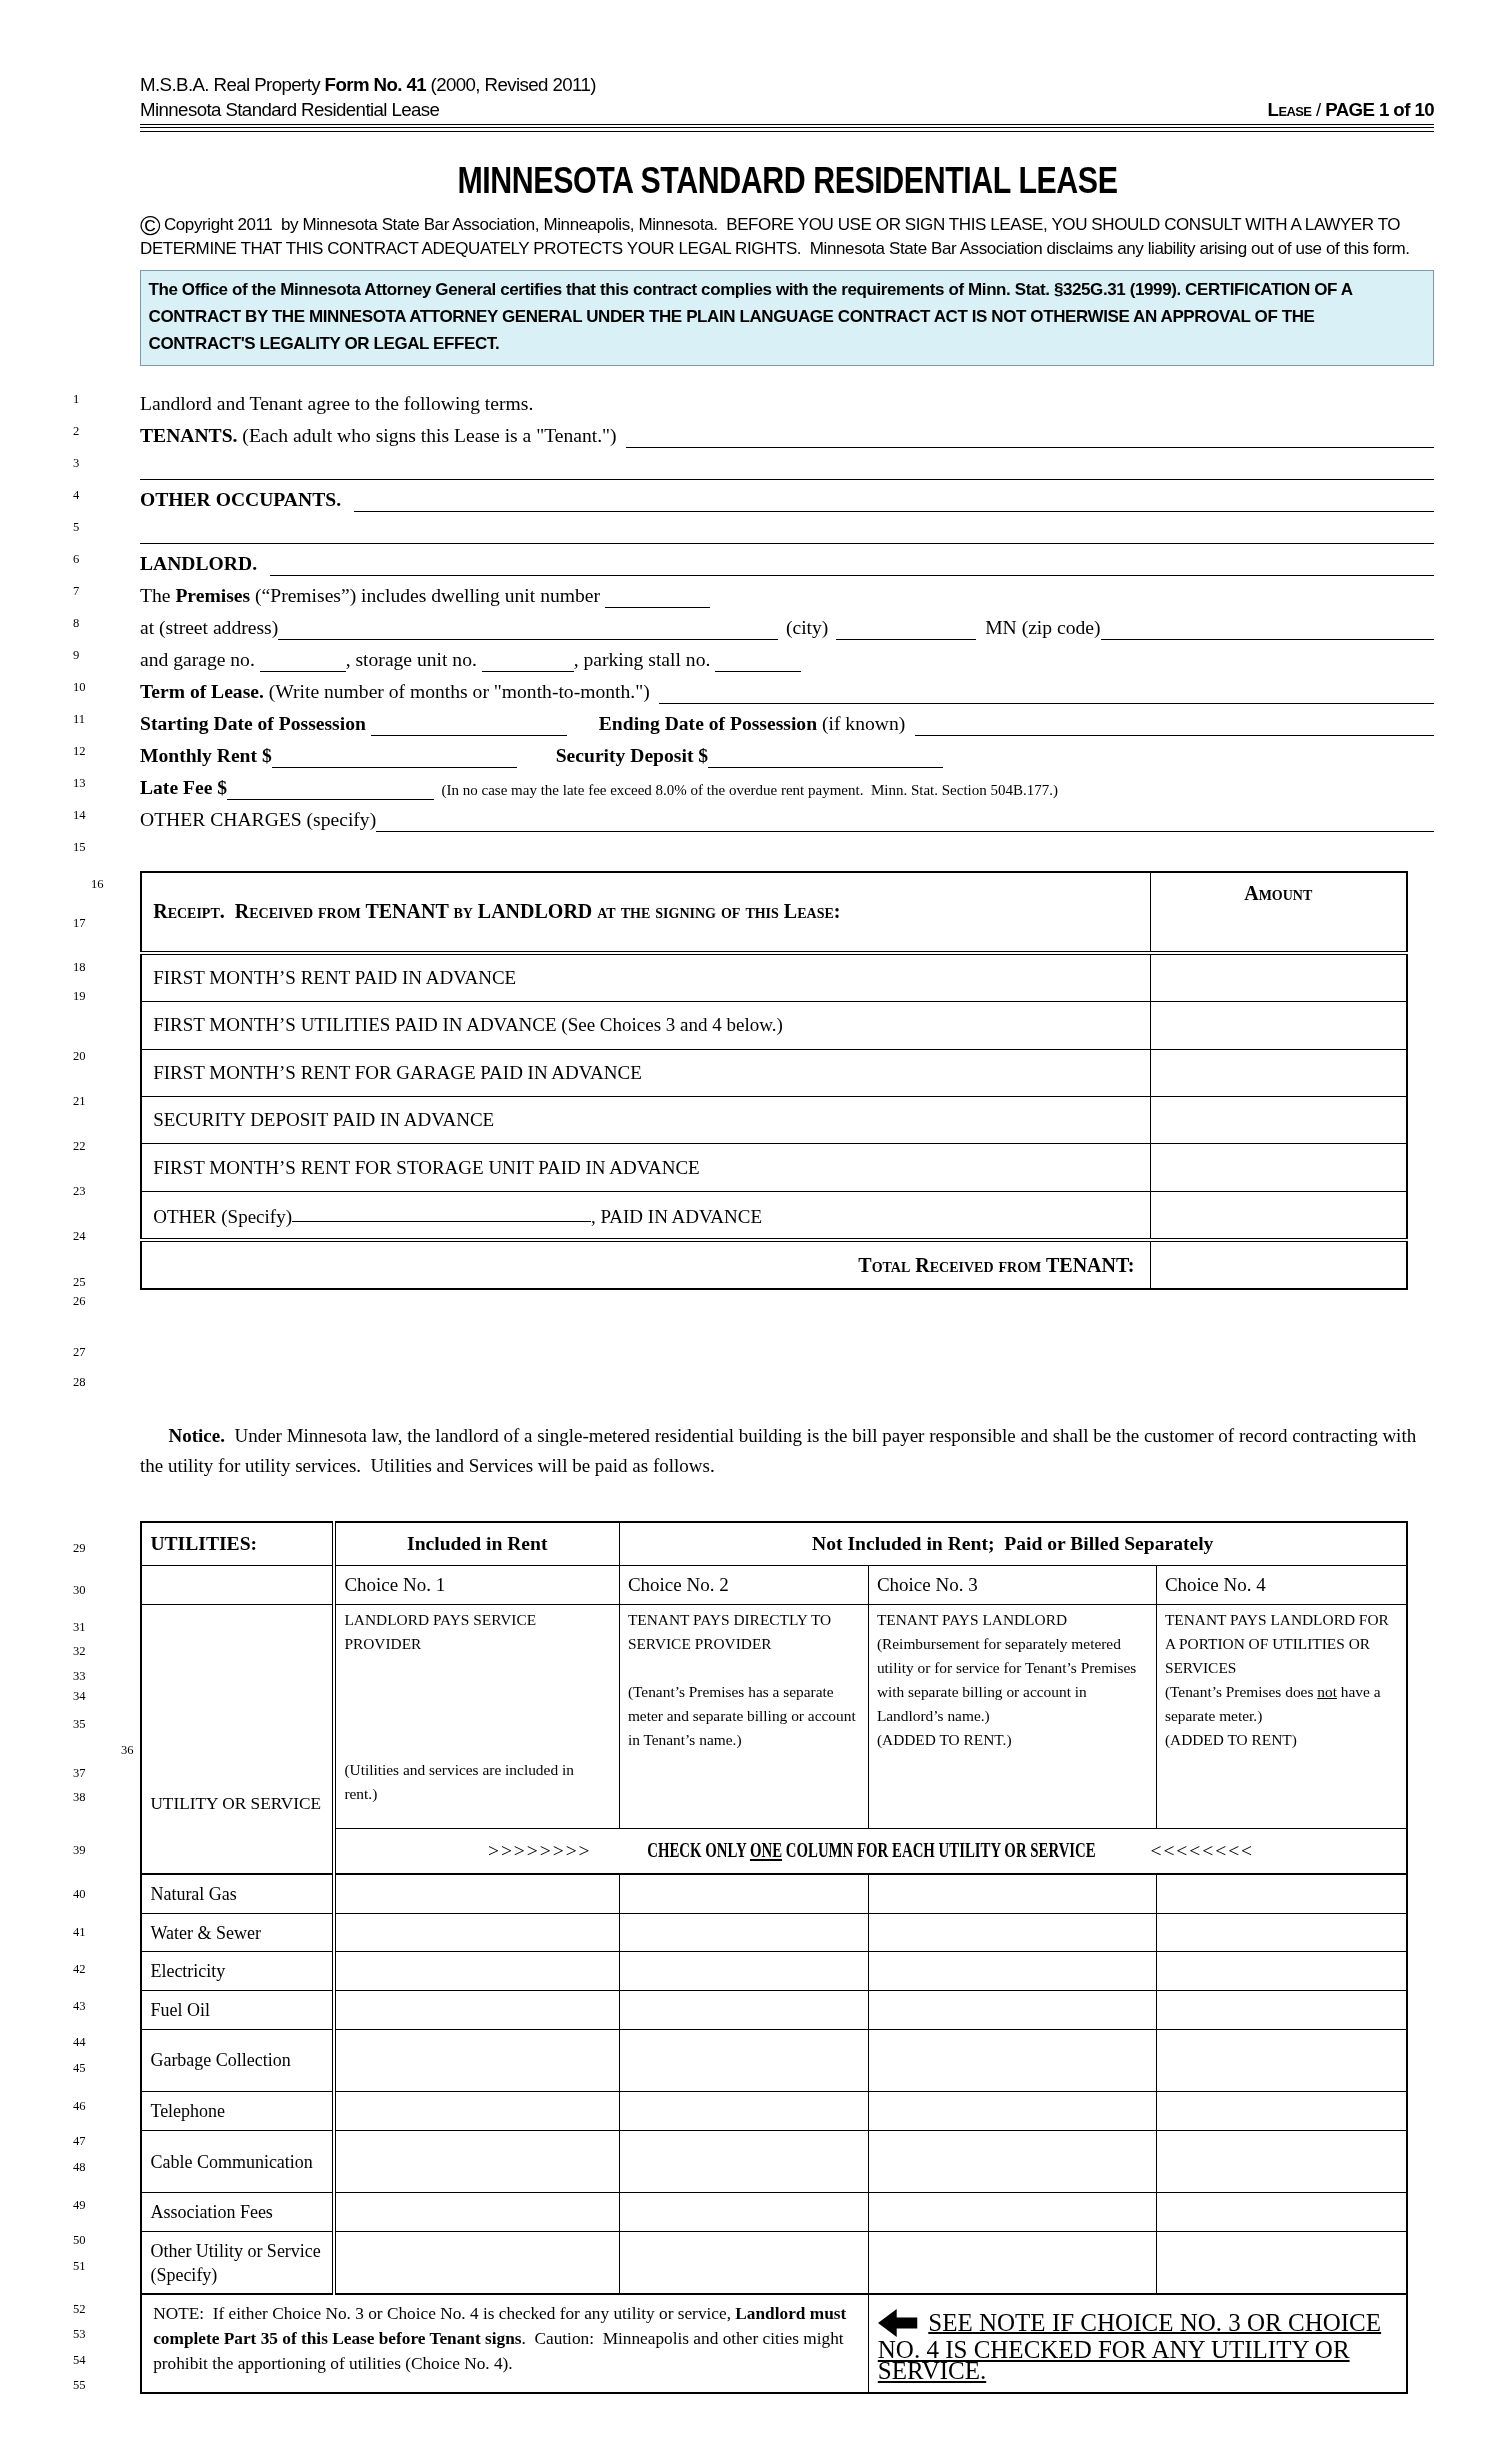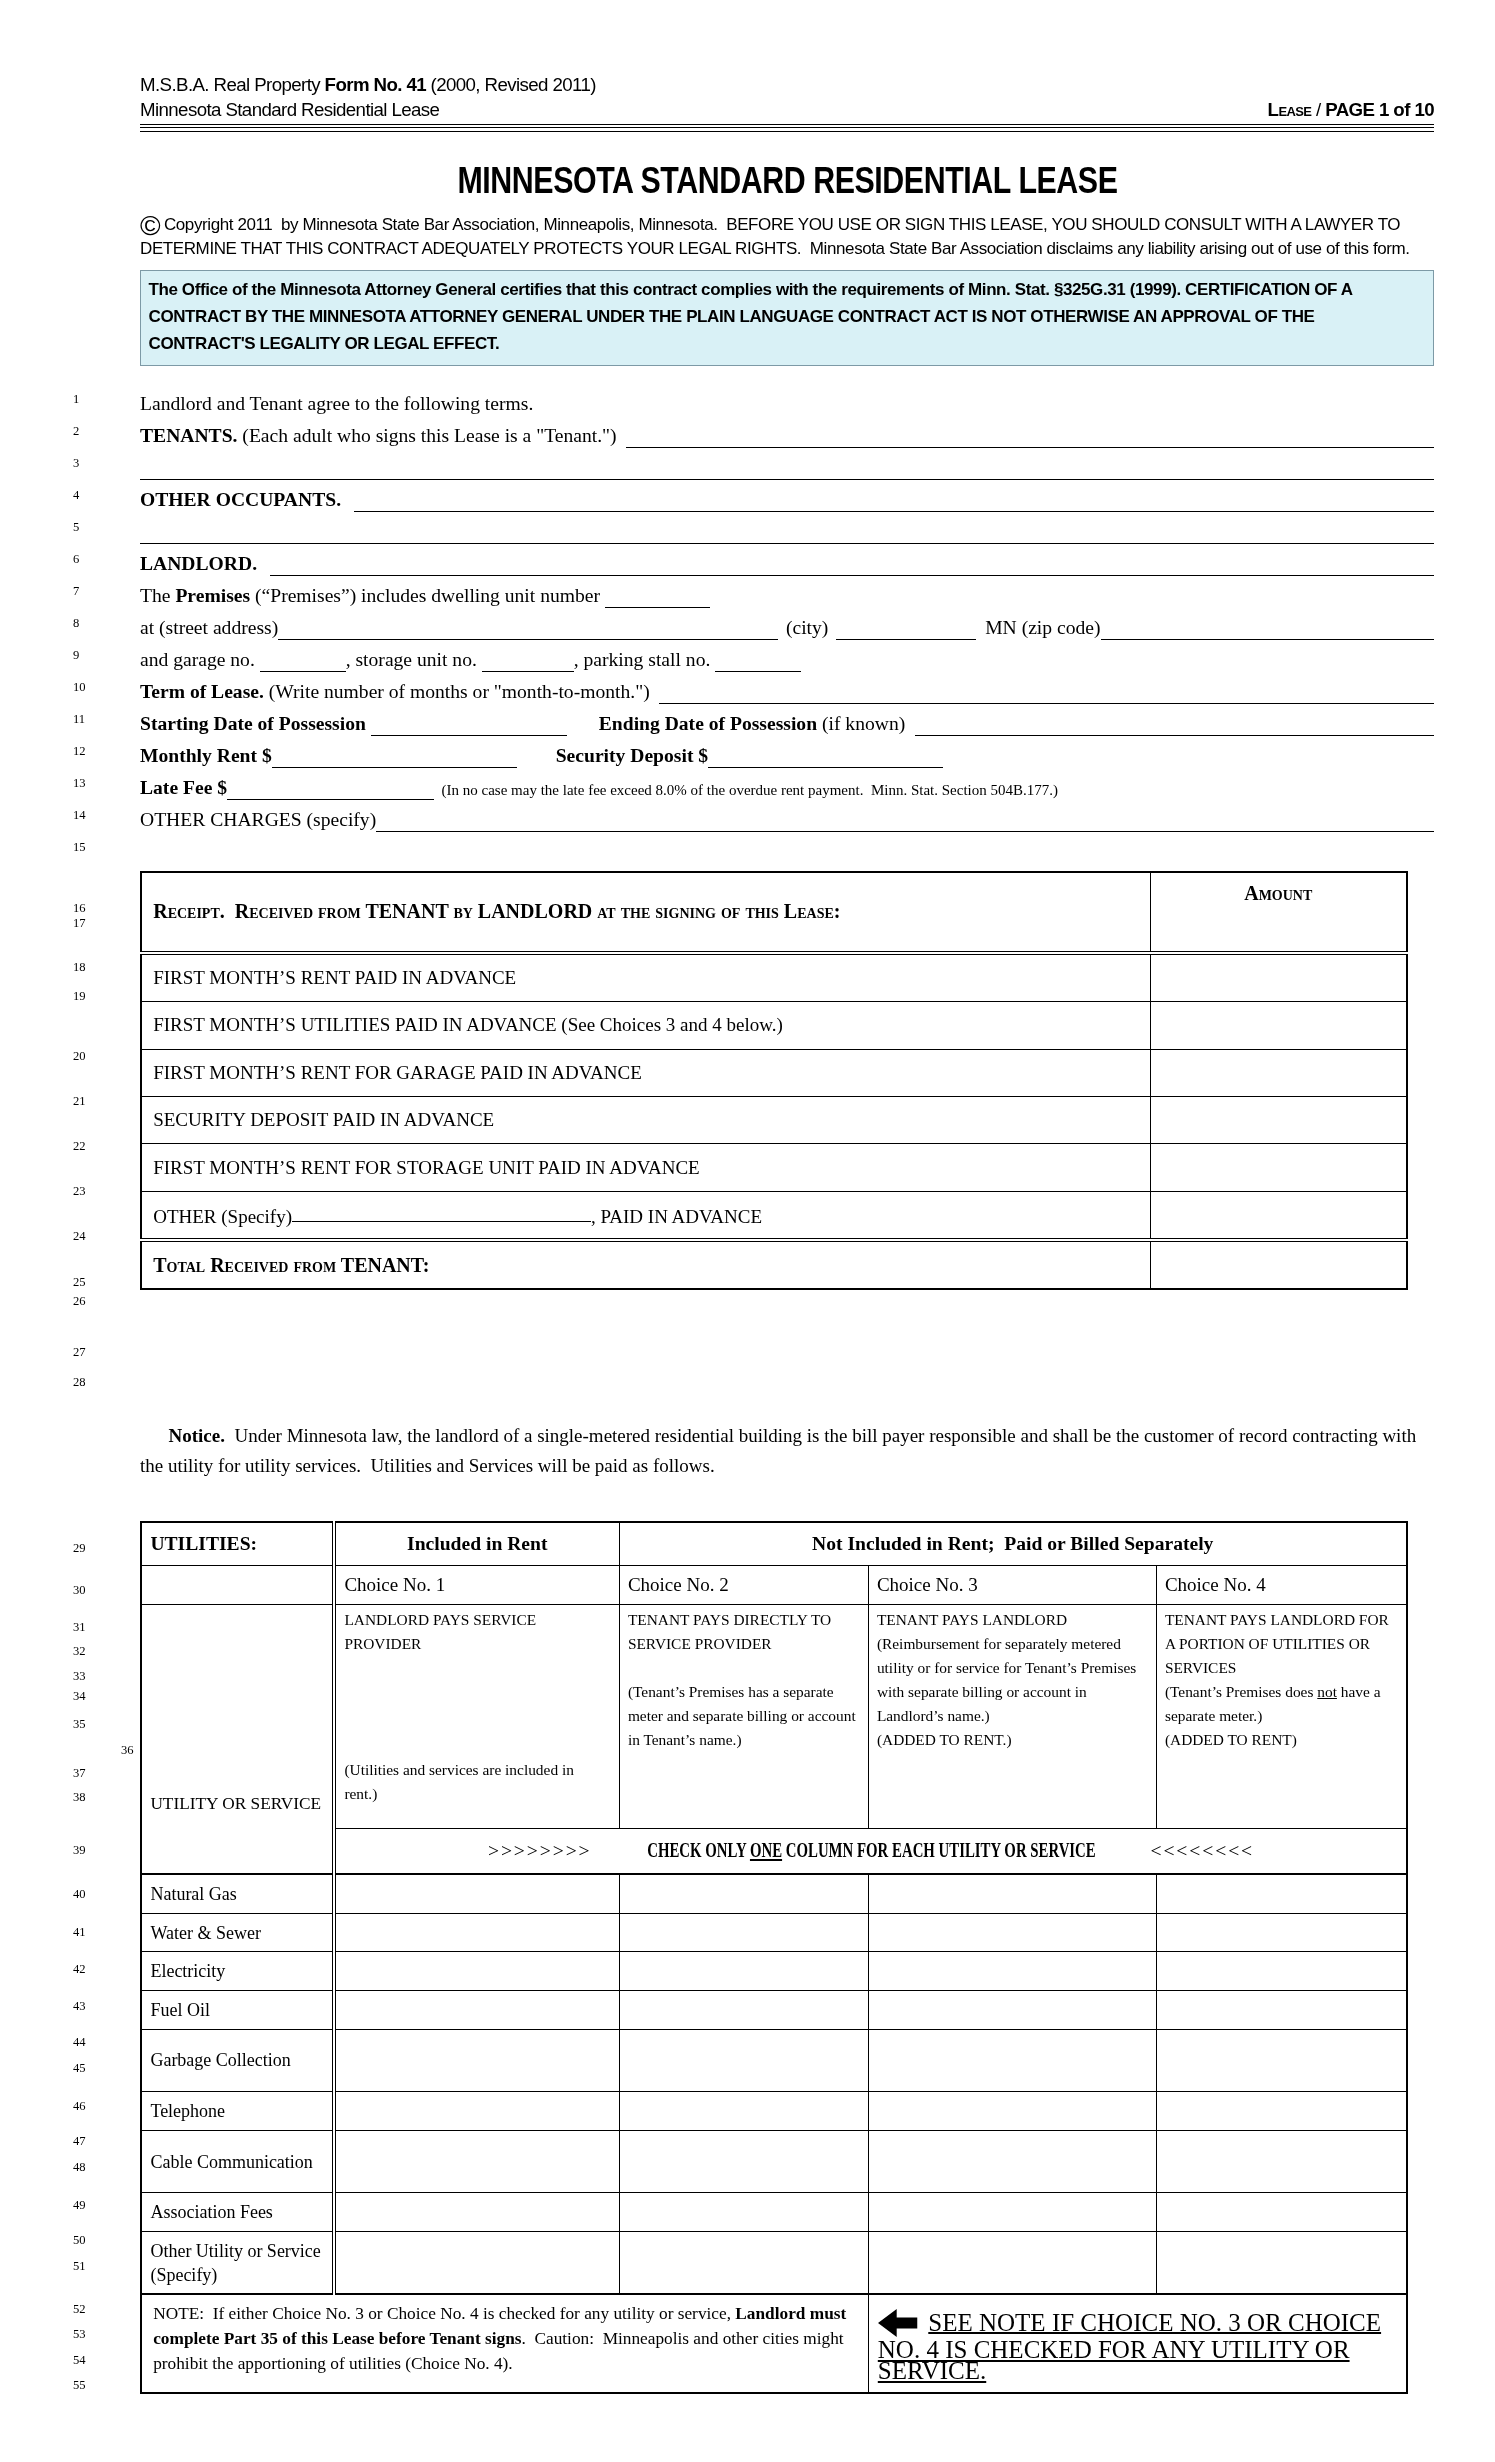--- a/index.html
+++ b/index.html
@@ -36,21 +36,21 @@
   
   .twrap{position:relative;}
   .lnabs{position:absolute;left:-67px;width:43px;font-size:12.6px;font-family:"Liberation Serif", serif;}
   table{border-collapse:collapse;table-layout:fixed;}
   
   .rtbl{width:1266px;border:2.8px solid #000;margin-top:6.5px;}
   .rtbl td{border:1.9px solid #000;padding:3.7px 11.2px;font-size:19px;vertical-align:middle;}
   .rtbl td.hd{font-weight:bold;font-size:20px;border-bottom:4.7px double #000;height:65px;vertical-align:middle;white-space:pre-wrap;}
   .rtbl td.amt-hd{text-align:center;vertical-align:top;padding-top:9.3px;}
   .rtbl td.drow{height:39px;}
-  .rtbl td.total{border-top:4.7px double #000;height:39px;font-weight:bold;font-size:20px;padding-right:15px;}
+  .rtbl td.total{border-top:4.7px double #000;height:39px;font-weight:bold;font-size:20px;text-align:right;padding-right:15px;}
   .rtbl .rblank{display:inline-block;width:299px;border-bottom:1.9px solid #000;height:18.7px;vertical-align:baseline;}
   
   .notice27{position:relative;margin-top:13px;font-size:19px;line-height:30px;white-space:pre-wrap;}
   .notice27 .n27{position:absolute;left:-67px;top:5.6px;width:43px;font-size:12.6px;}
   .notice27 .n28{position:absolute;left:-67px;top:36px;width:43px;font-size:12.6px;}
   
   .utbl{width:1266px;border:2.8px solid #000;margin-top:9.3px;}
   .utbl td{border:1.9px solid #000;padding:2.8px 8.4px;vertical-align:top;}
   .utbl td.dbl{border-right:4.7px double #000;}
   .utbl .hrow td{font-weight:bold;font-size:19.6px;height:37px;vertical-align:middle;white-space:pre-wrap;}
@@ -194,21 +194,21 @@
         <span class="txt">OTHER CHARGES (specify)</span>
           <span class="blank grow"></span>
       </div>
 
       <div class="tl">
         <span class="ln">15</span>
       </div>
     </div>
 
     <div class="twrap">
-      <span class="lnabs" style="top:30px;">16</span>
+      <span class="lnabs" style="top:6px;margin-left:18px;">16</span>
       <span class="lnabs" style="top:45px;">17</span>
       <span class="lnabs" style="top:89px;">18</span>
       <span class="lnabs" style="top:118px;">19</span>
       <span class="lnabs" style="top:178px;">20</span>
       <span class="lnabs" style="top:223px;">21</span>
       <span class="lnabs" style="top:268px;">22</span>
       <span class="lnabs" style="top:313px;">23</span>
       <span class="lnabs" style="top:358px;">24</span>
       <span class="lnabs" style="top:404px;">25</span>
 

